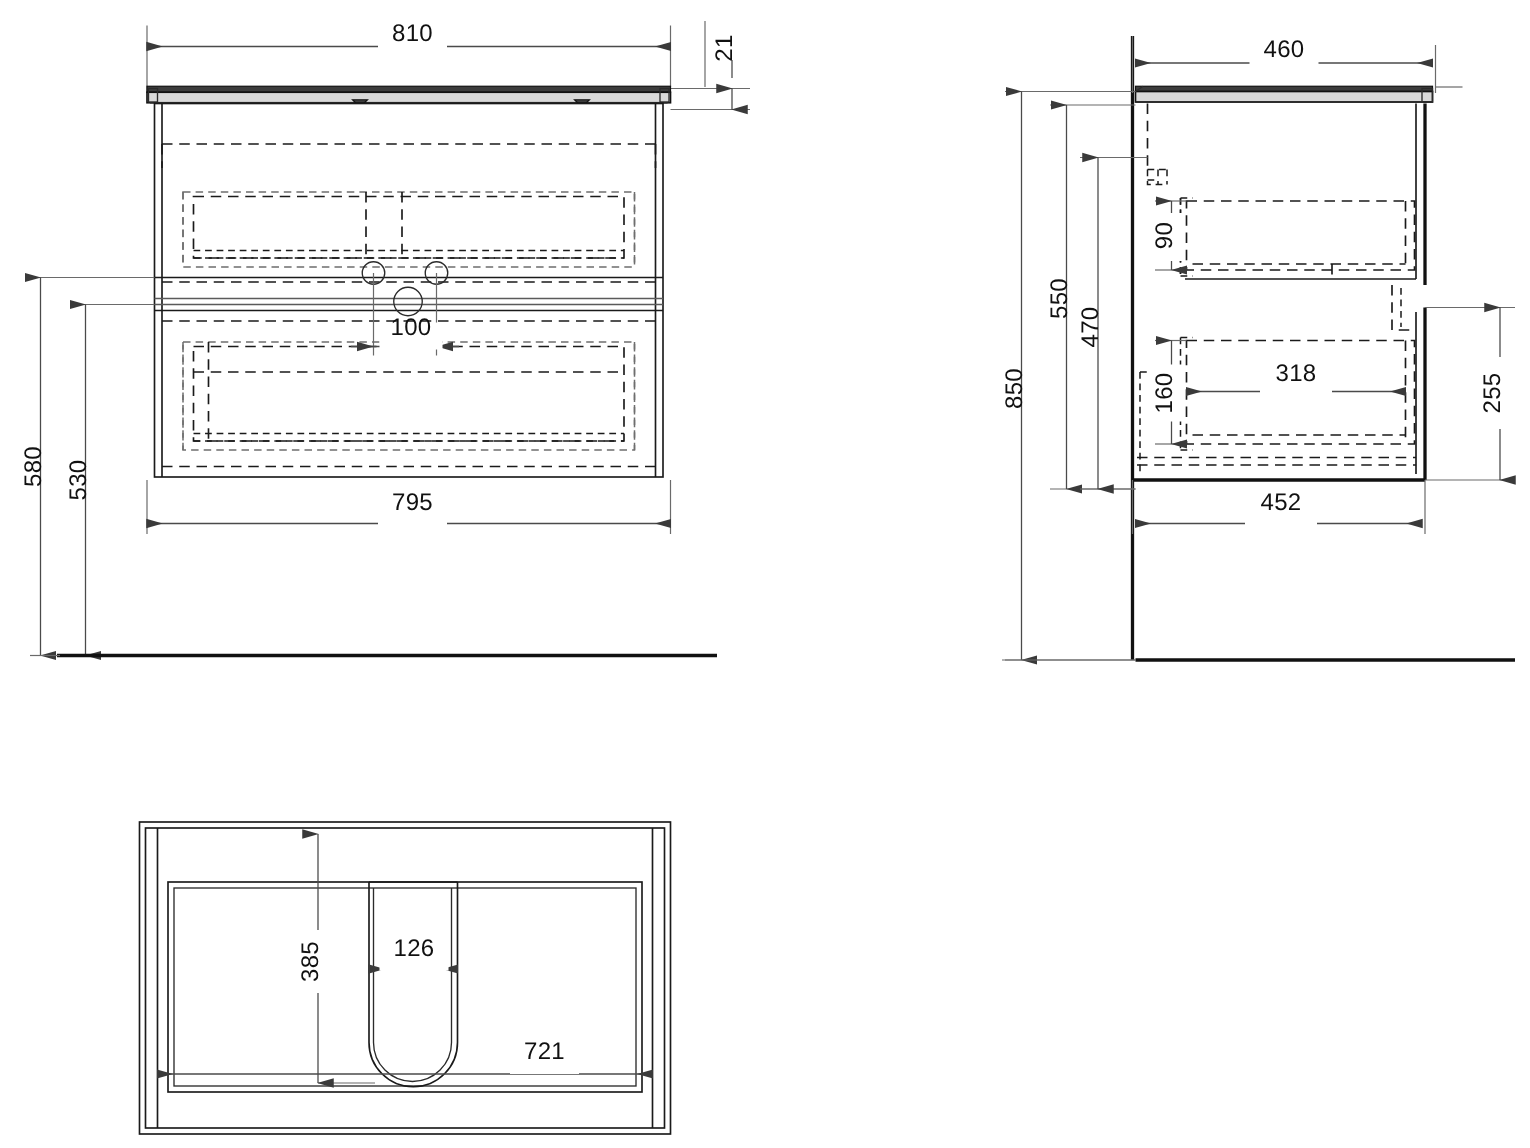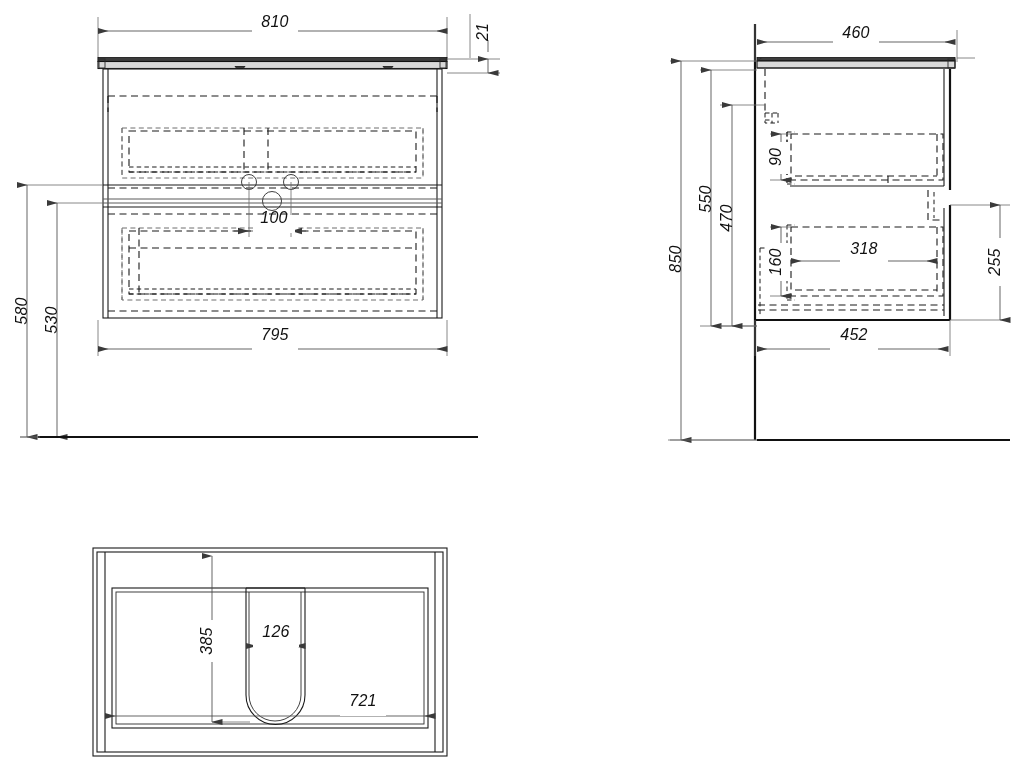--- a/index.html
+++ b/index.html
@@ -11,21 +11,20 @@
   body {
     width: 1020px;
     height: 765px;
     font-family: "Liberation Sans", "DejaVu Sans", sans-serif;
     overflow: hidden;
   }
   #drawing-root {
     position: relative;
     width: 1020px;
     height: 765px;
-    font-style: italic;
   }
   svg.cad {
     display: block;
     width: 1020px;
     height: 765px;
     background: #ffffff;
   }
   
   .obj        { stroke: #1a1a1a; stroke-width: 1.1; fill: none; }
   .obj-heavy  { stroke: #111111; stroke-width: 2.2; fill: none; }

